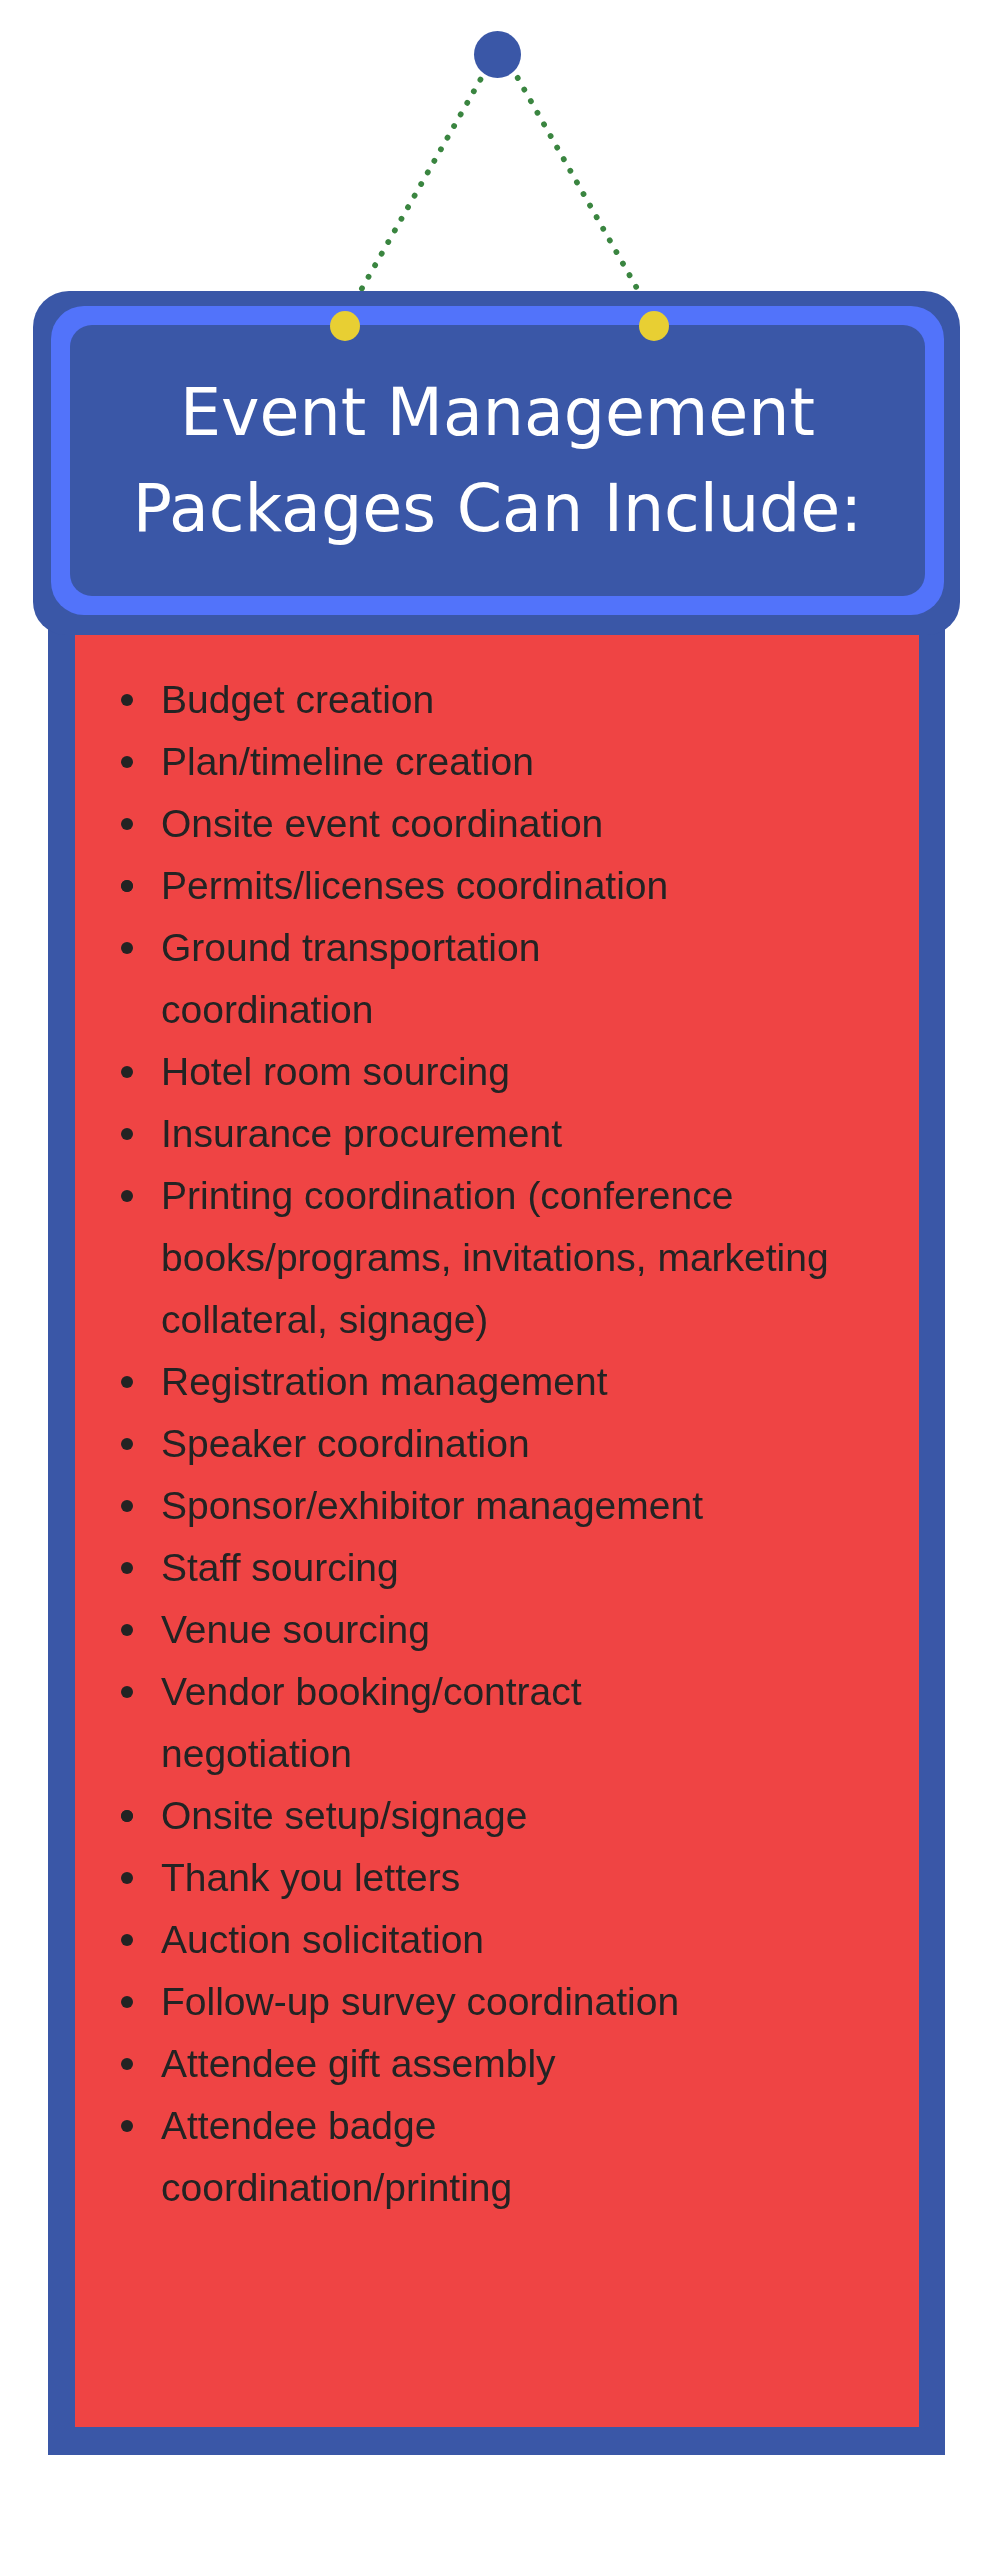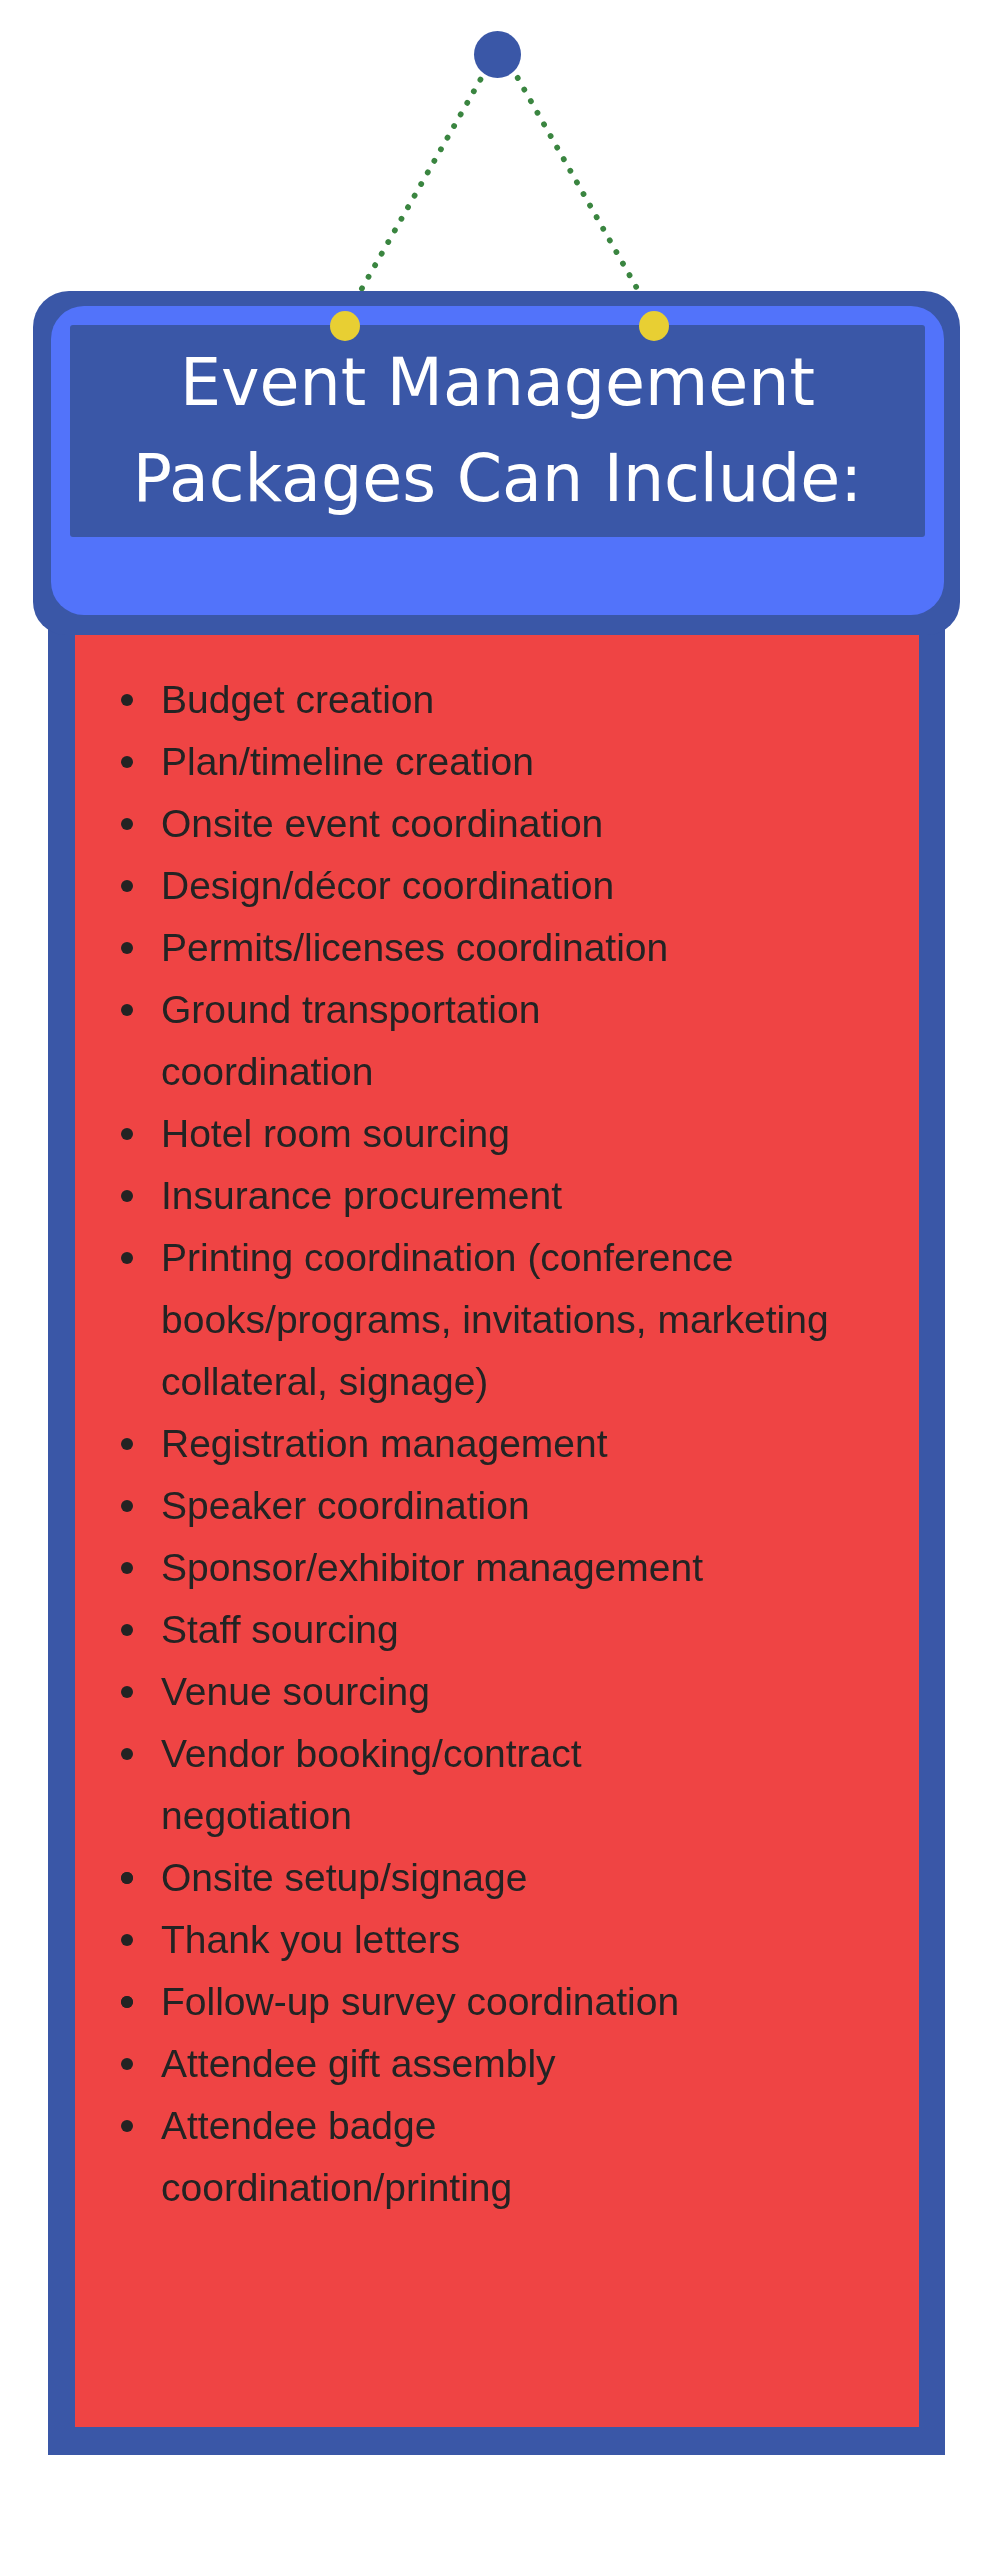--- a/index.html
+++ b/index.html
@@ -5,22 +5,22 @@
     html, body { margin: 0; padding: 0; background: #ffffff; }
     body { width: 994px; height: 2576px; position: relative; overflow: hidden;
            font-family: "DejaVu Sans", sans-serif; }
 
     .hanger { position: absolute; left: 0; top: 0; width: 994px; height: 348px; }
 
     .sign-outer { position: absolute; left: 33px; top: 291px; width: 927px; height: 344px;
                   background: #3a57a7; border-radius: 36px 36px 33px 33px; }
     .sign-mid { position: absolute; left: 51px; top: 306px; width: 893px; height: 309px;
                 background: #5273fa; border-radius: 33px; }
-    .sign-inner { position: absolute; left: 70px; top: 325px; width: 855px; height: 212px;
-                  background: #3a57a7; border-radius: 3px;
+    .sign-inner { position: absolute; left: 70px; top: 325px; width: 855px; height: 271px;
+                  background: #3a57a7; border-radius: 22px;
                   display: flex; flex-direction: column; align-items: center; justify-content: center; }
     .sign-title { color: #ffffff; font-size: 65px; line-height: 96px; text-align: center;
                   letter-spacing: 0px; margin-top: -3.3px; }
     .sign-title span { display: block; white-space: nowrap; }
 
     .list-frame { position: absolute; left: 48px; top: 613px; width: 897px; height: 1842px;
                   background: #3a57a7; }
     .list-white { position: absolute; left: 75px; top: 635px; width: 844px; height: 1792px;
                   background: #ef4444; }
     .list { position: absolute; left: 0; top: 0; margin: 0; padding: 0; list-style: none;
@@ -56,21 +56,20 @@
     <li class="list-item">
         <span class="bullet"></span>
         <span class="item-text">Plan/timeline creation</span>
       </li>
     <li class="list-item">
         <span class="bullet"></span>
         <span class="item-text">Onsite event coordination</span>
       </li>
     <li class="list-item">
         <span class="bullet"></span>
-        <span class="item-text">Design/décor coordination</span>
       </li>
     <li class="list-item">
         <span class="bullet"></span>
         <span class="item-text">Permits/licenses coordination</span>
       </li>
     <li class="list-item">
         <span class="bullet"></span>
         <span class="item-text" style="width:464px">Ground transportation coordination</span>
       </li>
     <li class="list-item">
@@ -115,20 +114,21 @@
     <li class="list-item">
         <span class="bullet"></span>
         <span class="item-text">Onsite setup/signage</span>
       </li>
     <li class="list-item">
         <span class="bullet"></span>
         <span class="item-text">Thank you letters</span>
       </li>
     <li class="list-item">
         <span class="bullet"></span>
+        <span class="item-text">Auction solicitation</span>
       </li>
     <li class="list-item">
         <span class="bullet"></span>
         <span class="item-text">Follow-up survey coordination</span>
       </li>
     <li class="list-item">
         <span class="bullet"></span>
         <span class="item-text">Attendee gift assembly</span>
       </li>
     <li class="list-item">

